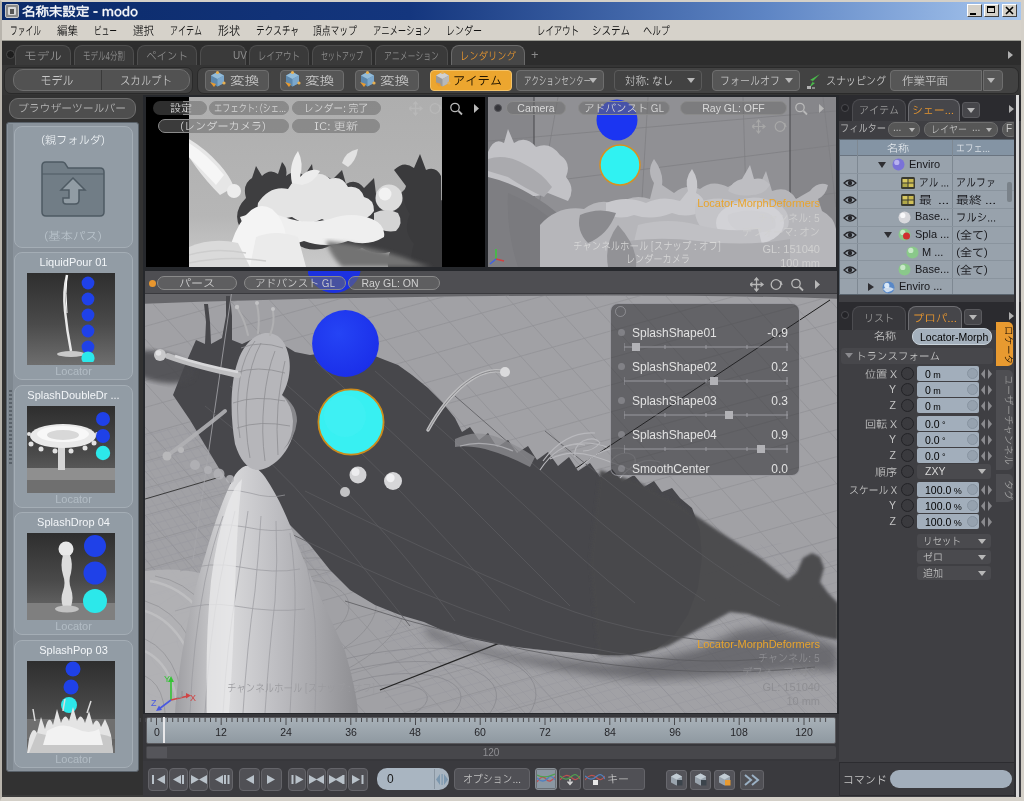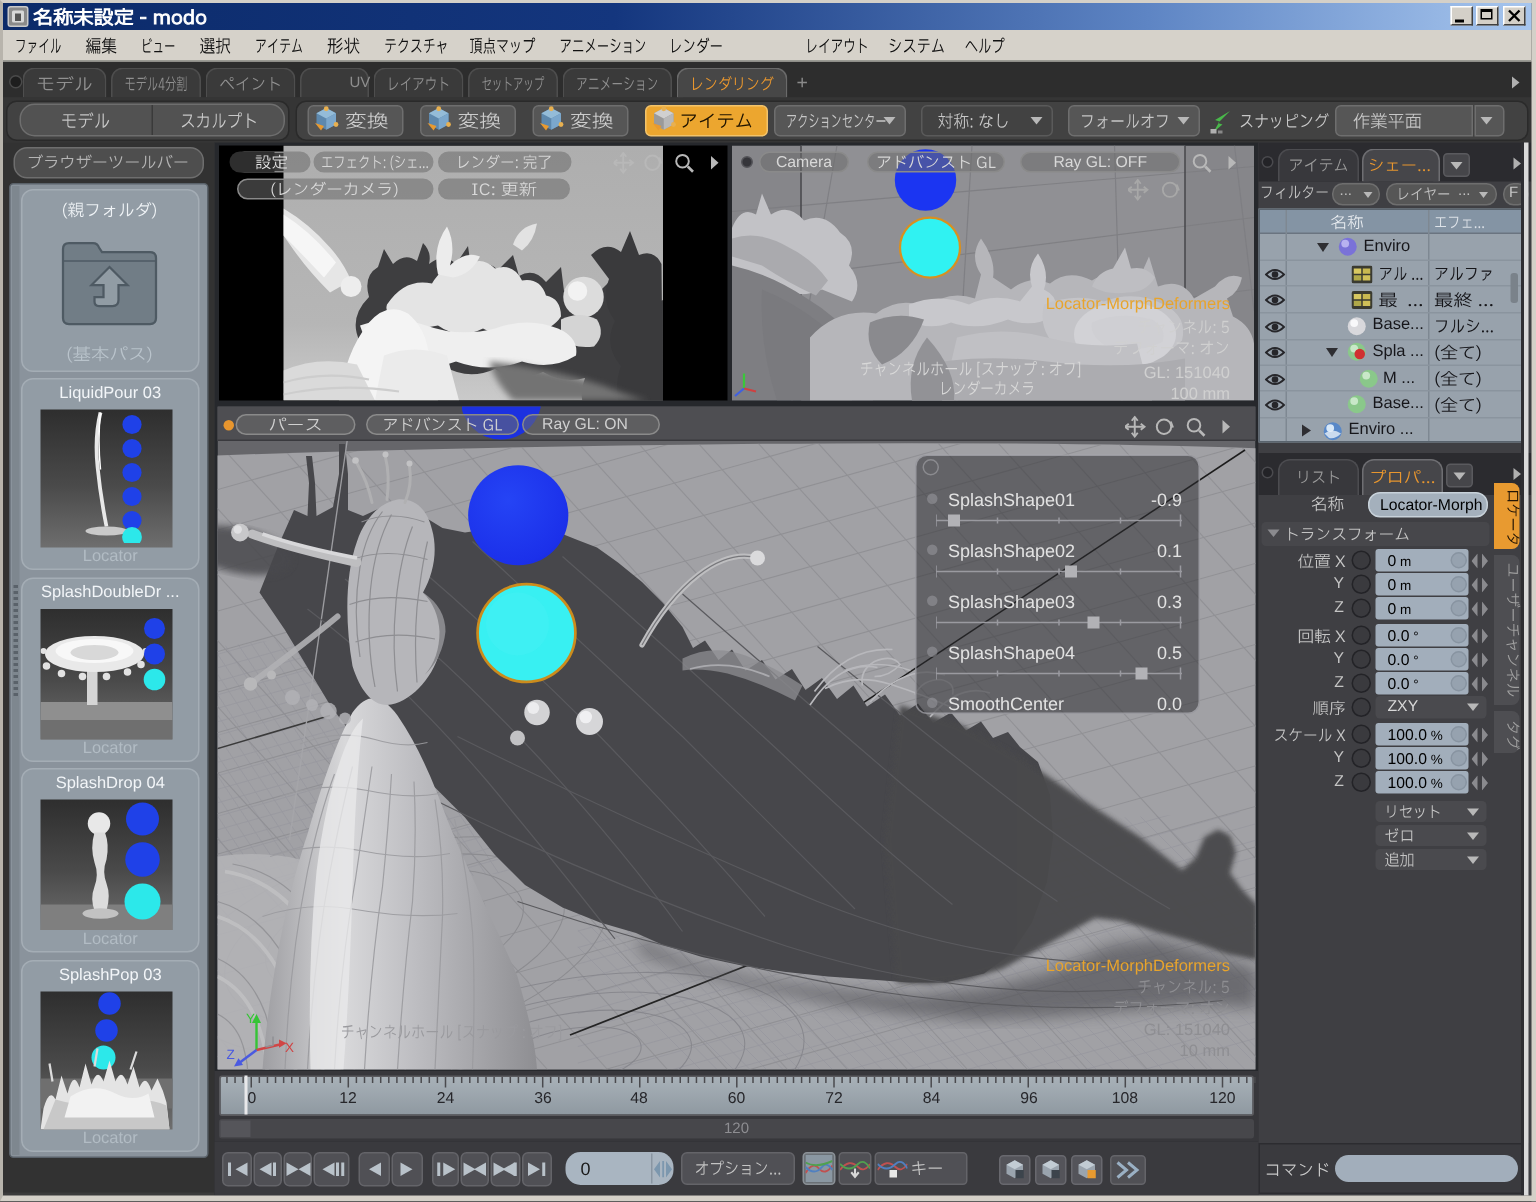--- a/index.html
+++ b/index.html
@@ -106,21 +106,21 @@
     <div class="abs" style="left:6px;top:122px;width:133px;height:650px;background:#8a939c;border:1px solid #5a626a;border-radius:3px"></div>
     <div class="abs" style="left:8px;top:124px;width:5px;height:646px;background:#7e878f"></div>
     <div class="abs" style="left:9px;top:390px;width:3px;height:75px;background:repeating-linear-gradient(180deg,#5a626a 0 2px,#7e878f 2px 4px)"></div>
     <div class="abs" style="left:14px;top:126px;width:119px;height:122px;border:1px solid #a4adb5;border-radius:8px;background:#929ca5"></div>
     <svg class="abs" style="left:36px;top:152px" width="74" height="74" viewBox="0 0 74 74">
 <path d="M6 14 Q6 10 10 10 L26 10 Q29 10 30 13 L32 16 L64 16 Q68 16 68 20 L68 60 Q68 64 64 64 L10 64 Q6 64 6 60 Z" fill="#717d86" stroke="#4e5a63" stroke-width="1.5"></path>
 <path d="M6 22 L68 22" stroke="#4e5a63" stroke-width="1"></path>
 <path d="M37 26 L49 38 L43 38 L43 48 Q43 52 39 52 L30 52 Q27 52 27 49 L27 46 L33 46 L33 38 L25 38 Z" fill="#919ca4" stroke="#4e5a63" stroke-width="1.5"></path>
 </svg>
     <div class="abs" style="left:14px;top:252px;width:119px;height:128px;border:1px solid #a4adb5;border-radius:8px;background:#929ca5"></div>
-    <div class="lat" style="left:14px;top:256px;width:119px;text-align:center;color:#f2f5f8;font-size:11px">LiquidPour 03</div>
+    <div class="lat" style="left:14px;top:256px;width:119px;text-align:center;color:#f2f5f8;font-size:11px">LiquidPour 01</div>
     <div class="abs" style="left:27px;top:273px;width:88px;height:92px;background:linear-gradient(180deg,#2e2e2e,#4a4a4a 55%,#6e6e6e)"></div>
     <div class="lat" style="left:14px;top:365px;width:119px;text-align:center;color:#b2bcc4;font-size:11px">Locator</div>
     <svg class="abs" style="left:27px;top:273px" width="88" height="89" viewBox="0 0 88 89">
 <path d="M40 2 Q36 18 38 38 Q40 58 44 78" stroke="#e8e8e8" stroke-width="2.5" fill="none"></path>
 <path d="M40 2 Q38 20 40 40" stroke="#fff" stroke-width="1" fill="none"></path>
 <ellipse cx="44" cy="81" rx="14" ry="3" fill="#c9c9c9"></ellipse>
 <g fill="#1f41e8">
         <circle cx="61" cy="10" r="6.4"></circle>
         <circle cx="61" cy="26" r="6.4"></circle>
         <circle cx="61" cy="42" r="6.4"></circle>
@@ -717,21 +717,21 @@
         <line x1="0" y1="1" x2="0" y2="9"></line>
         <line x1="41" y1="3" x2="41" y2="7"></line>
         <line x1="82" y1="3" x2="82" y2="7"></line>
         <line x1="123" y1="3" x2="123" y2="7"></line>
         <line x1="163" y1="1" x2="163" y2="9"></line>
       </g>
       <rect x="8" y="1" width="8" height="8" fill="#b2b2b6"></rect>
     </svg>
     <div class="abs" style="left:618px;top:363px;width:7px;height:7px;border-radius:50%;background:rgba(160,160,165,.5);z-index:4"></div>
     <div class="lat" style="left:632px;top:360px;color:#e2e2e2;font-size:12px;z-index:4">SplashShape02</div>
-    <div class="lat" style="left:712px;top:360px;width:76px;text-align:right;color:#e2e2e2;font-size:12px;z-index:4">0.1</div>
+    <div class="lat" style="left:712px;top:360px;width:76px;text-align:right;color:#e2e2e2;font-size:12px;z-index:4">0.2</div>
     <svg class="abs" style="left:624px;top:376px;z-index:4" width="164" height="10" viewBox="0 0 164 10">
       <line x1="0" y1="5" x2="164" y2="5" stroke="#9a9aa0" stroke-width="1"></line>
       <g stroke="#9a9aa0" stroke-width="1">
         <line x1="0" y1="1" x2="0" y2="9"></line>
         <line x1="41" y1="3" x2="41" y2="7"></line>
         <line x1="82" y1="3" x2="82" y2="7"></line>
         <line x1="123" y1="3" x2="123" y2="7"></line>
         <line x1="163" y1="1" x2="163" y2="9"></line>
       </g>
       <rect x="86" y="1" width="8" height="8" fill="#b2b2b6"></rect>
@@ -745,21 +745,21 @@
         <line x1="0" y1="1" x2="0" y2="9"></line>
         <line x1="41" y1="3" x2="41" y2="7"></line>
         <line x1="82" y1="3" x2="82" y2="7"></line>
         <line x1="123" y1="3" x2="123" y2="7"></line>
         <line x1="163" y1="1" x2="163" y2="9"></line>
       </g>
       <rect x="101" y="1" width="8" height="8" fill="#b2b2b6"></rect>
     </svg>
     <div class="abs" style="left:618px;top:431px;width:7px;height:7px;border-radius:50%;background:rgba(160,160,165,.5);z-index:4"></div>
     <div class="lat" style="left:632px;top:428px;color:#e2e2e2;font-size:12px;z-index:4">SplashShape04</div>
-    <div class="lat" style="left:712px;top:428px;width:76px;text-align:right;color:#e2e2e2;font-size:12px;z-index:4">0.5</div>
+    <div class="lat" style="left:712px;top:428px;width:76px;text-align:right;color:#e2e2e2;font-size:12px;z-index:4">0.9</div>
     <svg class="abs" style="left:624px;top:444px;z-index:4" width="164" height="10" viewBox="0 0 164 10">
       <line x1="0" y1="5" x2="164" y2="5" stroke="#9a9aa0" stroke-width="1"></line>
       <g stroke="#9a9aa0" stroke-width="1">
         <line x1="0" y1="1" x2="0" y2="9"></line>
         <line x1="41" y1="3" x2="41" y2="7"></line>
         <line x1="82" y1="3" x2="82" y2="7"></line>
         <line x1="123" y1="3" x2="123" y2="7"></line>
         <line x1="163" y1="1" x2="163" y2="9"></line>
       </g>
       <rect x="133" y="1" width="8" height="8" fill="#b2b2b6"></rect>
@@ -779,21 +779,21 @@
 <path d="M21 8 L18 14 L24 14 Z" fill="#35c435"></path>
       <path d="M41 27.5 L36 25 L36 30.5 Z" fill="#d04545"></path>
       <path d="M6 43 L12 42 L9 37.5 Z" fill="#4a5ae0"></path>
 <text x="14" y="14" fill="#35c435" font-size="9" font-family="Liberation Sans">Y</text>
 <text x="40" y="33" fill="#d04545" font-size="9" font-family="Liberation Sans">X</text>
 <text x="1" y="38" fill="#4a5ae0" font-size="9" font-family="Liberation Sans">Z</text>
 <path d="M27 30 L32 29 L32 23" stroke="#909094" stroke-width="1" fill="none"></path>
 </svg>
     <div class="abs" style="left:143px;top:714px;width:696px;height:47px;background:#37373b"></div>
     <div class="abs" style="left:146px;top:717px;width:690px;height:27px;background:linear-gradient(180deg,#a8b1b8,#8f99a1);border:1px solid #5a5a5e;border-radius:2px"></div>
-    <div class="abs" style="left:147px;top:717px;width:696px;height:28px"><svg width="696" height="28">
+    <div class="abs" style="left:136px;top:717px;width:696px;height:28px"><svg width="696" height="28">
         <line x1="4.3" y1="1" x2="4.3" y2="5" stroke="#4a4a4e" stroke-width="1"></line>
         <line x1="9.7" y1="1" x2="9.7" y2="5" stroke="#4a4a4e" stroke-width="1"></line>
         <line x1="15.1" y1="1" x2="15.1" y2="5" stroke="#4a4a4e" stroke-width="1"></line>
         <line x1="20.5" y1="1" x2="20.5" y2="8" stroke="#4a4a4e" stroke-width="1"></line>
         <line x1="25.9" y1="1" x2="25.9" y2="5" stroke="#4a4a4e" stroke-width="1"></line>
         <line x1="31.3" y1="1" x2="31.3" y2="5" stroke="#4a4a4e" stroke-width="1"></line>
         <line x1="36.7" y1="1" x2="36.7" y2="5" stroke="#4a4a4e" stroke-width="1"></line>
         <line x1="42.1" y1="1" x2="42.1" y2="5" stroke="#4a4a4e" stroke-width="1"></line>
         <line x1="47.5" y1="1" x2="47.5" y2="5" stroke="#4a4a4e" stroke-width="1"></line>
         <line x1="52.9" y1="1" x2="52.9" y2="5" stroke="#4a4a4e" stroke-width="1"></line>

